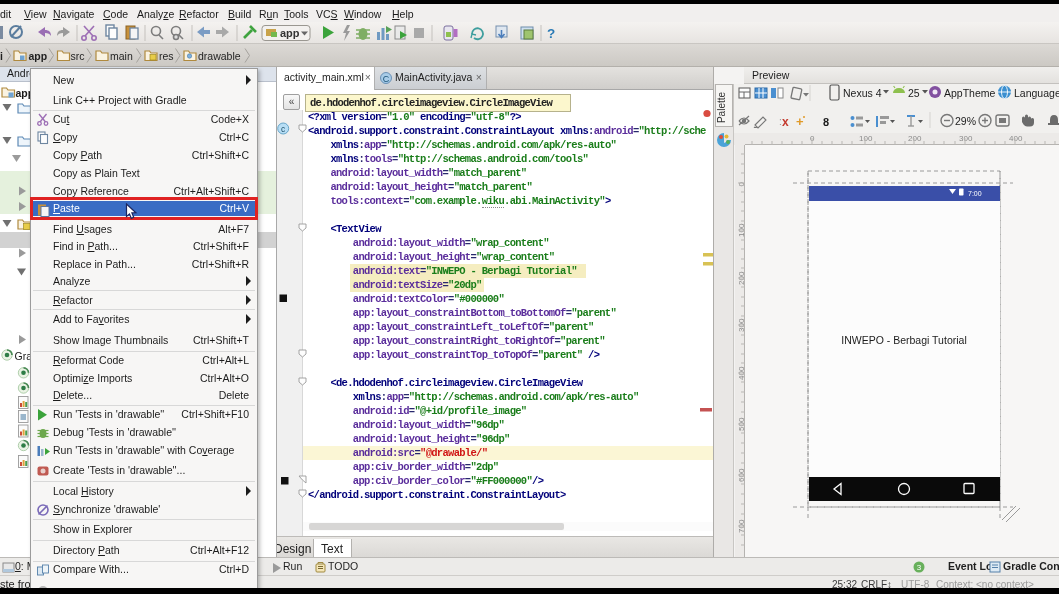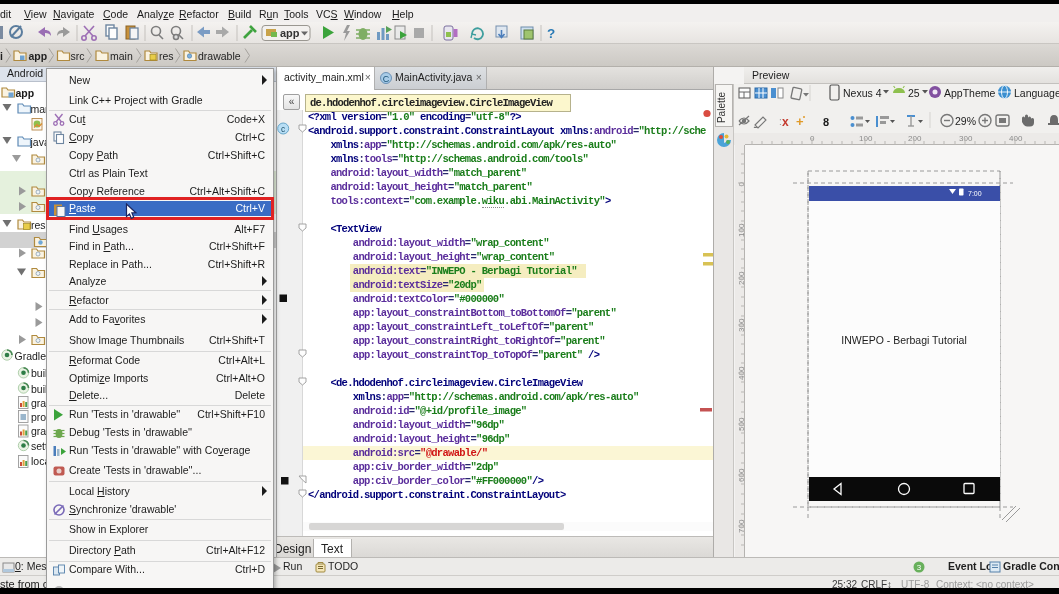--- a/index.html
+++ b/index.html
@@ -42,21 +42,21 @@
   #prev{left:714px;top:67px;width:345px;height:490px;background:#f4f3f2;}
   
   #botbar span{white-space:nowrap;}
   #botbar{left:0;top:557px;width:1059px;height:19px;background:#ecebe9;
           border-top:1px solid #bcbab7;box-sizing:border-box;
           font-size:10.5px;color:#1f1f1f;}
   #status{left:0;top:575px;width:1059px;height:13px;background:#ecebe9;
           border-top:1px solid #cfcdca;box-sizing:border-box;font-size:10px;color:#555;}
   #botblack{left:0;top:588px;width:1059px;height:6px;background:#000;}
   
-  #menu{left:46px;top:68px;width:228px;height:521px;background:#f7f6f5;
+  #menu{left:30px;top:68px;width:228px;height:521px;background:#f7f6f5;
         border:1px solid #9b9b9b;box-sizing:border-box;
         box-shadow:2px 2px 4px rgba(0,0,0,.25);font-size:10.5px;color:#1c1c1c;}
   .mi{position:absolute;left:1px;width:224px;height:17px;line-height:17px;white-space:nowrap;}
   .mi .lab{position:absolute;left:21px;top:0;}
   .mi .sc{position:absolute;right:7px;top:0;color:#1c1c1c;}
   .mi .sub{position:absolute;right:5px;top:3px;width:0;height:0;
            border-left:5px solid #1c1c1c;border-top:5px solid transparent;
            border-bottom:5px solid transparent;}
   .msep{position:absolute;left:2px;width:222px;height:1px;background:#d8d8d8;}
   u{text-decoration:underline;}
@@ -697,21 +697,21 @@
         </g>
       </svg>
       <span class="lab"><u>C</u>opy</span>
       <span class="sc">Ctrl+C</span>
     </div>
   <div class="mi" style="top:78px">
       <span class="lab">Copy <u>P</u>ath</span>
       <span class="sc">Ctrl+Shift+C</span>
     </div>
   <div class="mi" style="top:96px">
-      <span class="lab">Ctrl as Plain Text</span>
+      <span class="lab">Copy as Plain Text</span>
     </div>
   <div class="mi" style="top:113.5px">
       <span class="lab">Copy Reference</span>
       <span class="sc">Ctrl+Alt+Shift+C</span>
     </div>
   <div class="mi" style="top:131.5px;background:#3a6cc4;color:#fff;height:15.5px;line-height:15.5px;">
       <svg width="14" height="14" style="position:absolute;left:4px;top:2px">
         <rect x="2" y="1.5" width="8" height="11" fill="#c8913a"></rect>
         <rect x="5" y="3.5" width="8" height="10" fill="#f5f5f5" stroke="#5a74a0" stroke-width="1"></rect>
       </svg>

